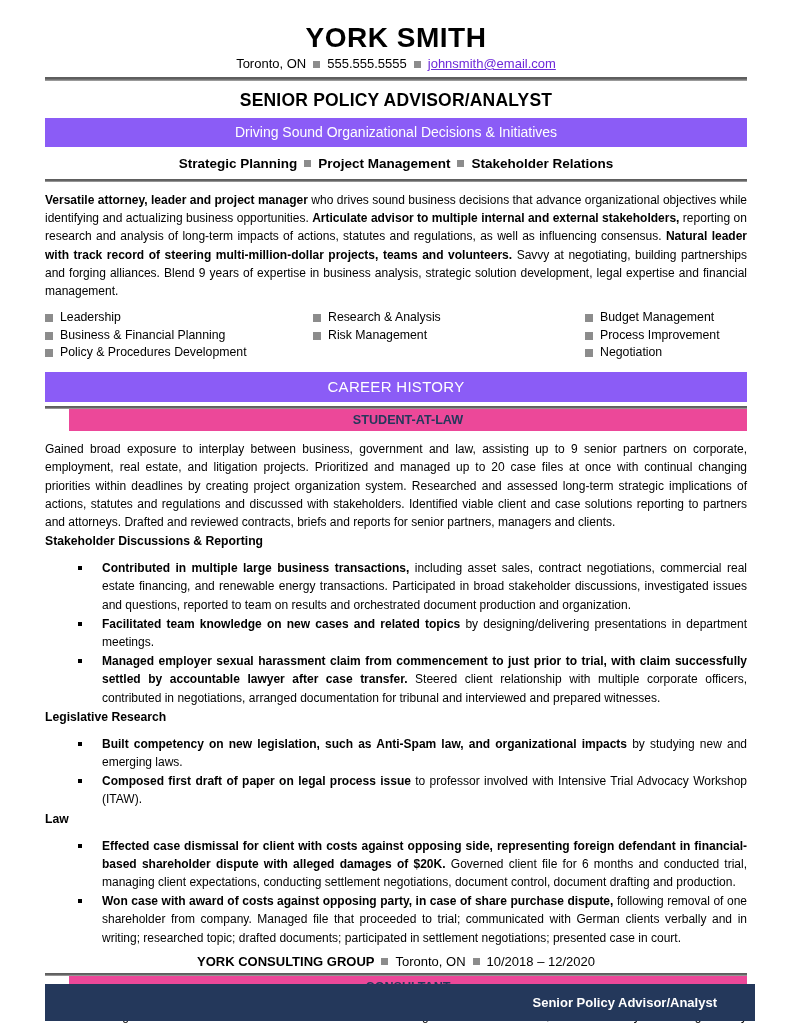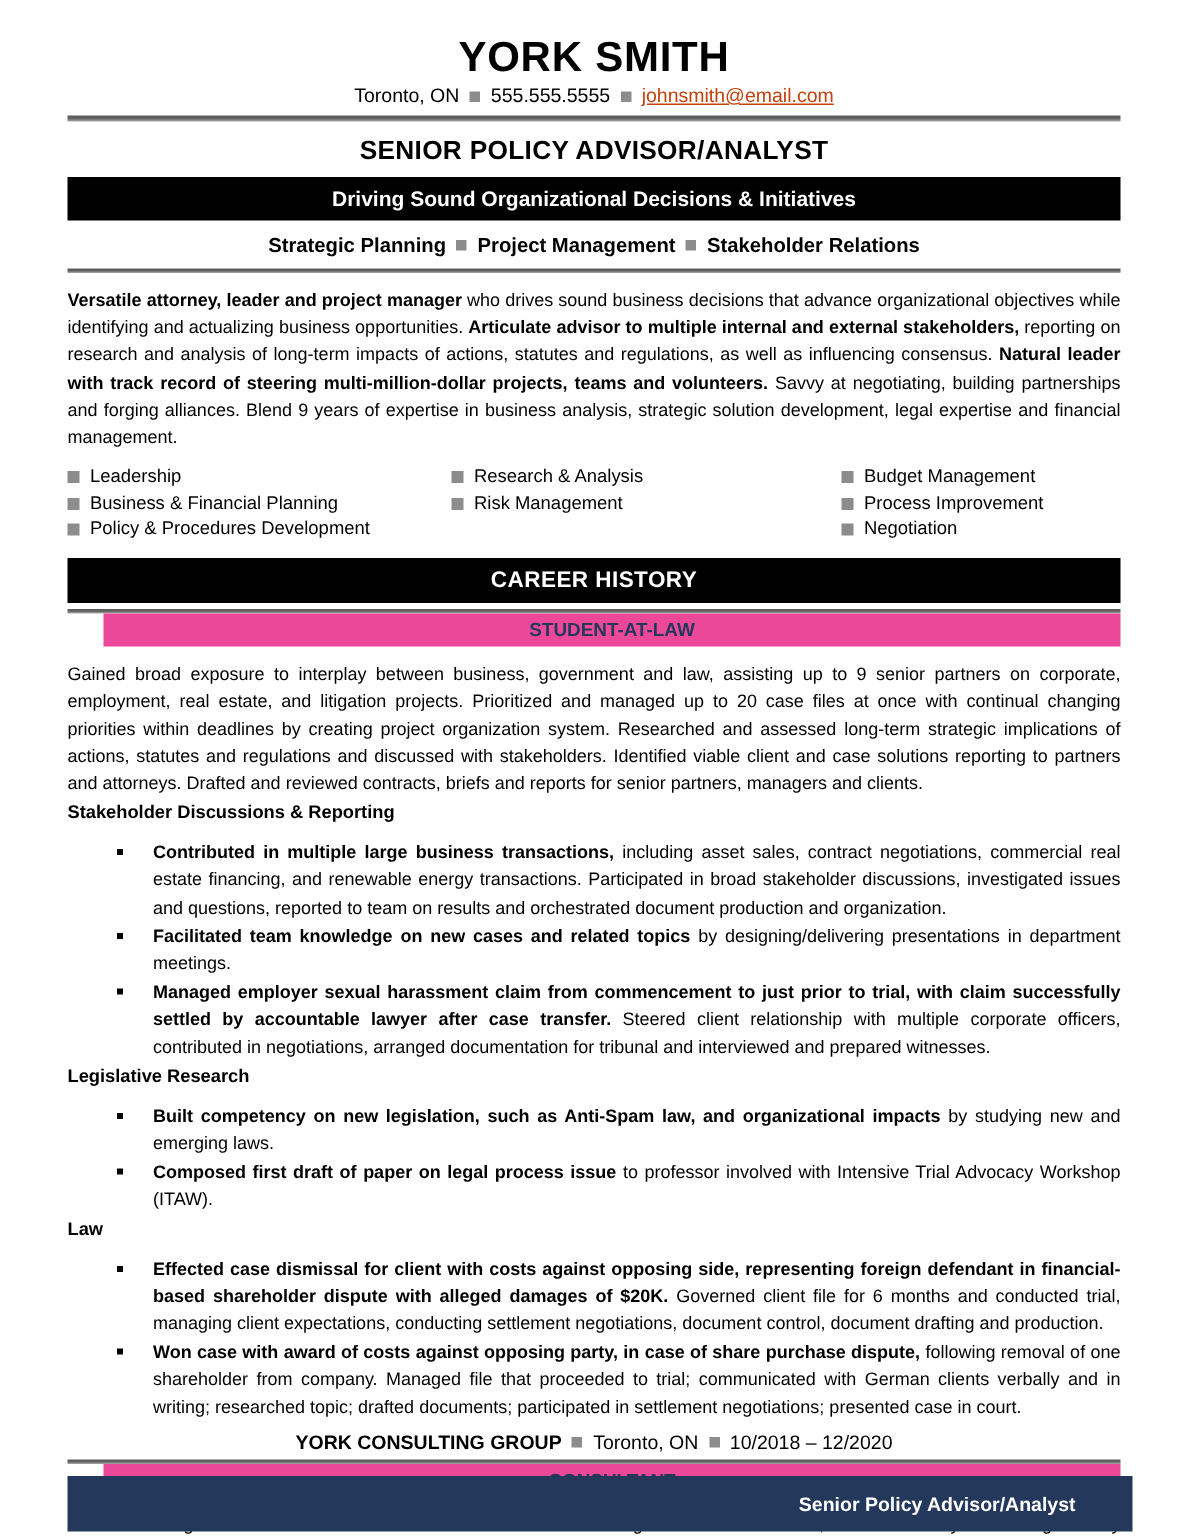--- a/index.html
+++ b/index.html
@@ -8,43 +8,43 @@
     font-family:"Liberation Sans", sans-serif;color:#000;
     -webkit-font-smoothing:antialiased;
   }
   .page{padding:18px 44px 0 45px;}
   h1.name{
     margin:4px 0 2px;text-align:center;font-size:28px;font-weight:bold;letter-spacing:.5px;
   }
   .contact{
     text-align:center;font-size:13px;margin:2px 0 6px;
   }
-  .contact a{color:#c2410c;text-decoration:underline;}
+  .contact a{color:#6d28d9;text-decoration:underline;}
   .sq{
     display:inline-block;width:7px;height:7px;background:#8c8c8c;margin:0 7px 1px;vertical-align:middle;
   }
   .hrule{
     height:3.5px;background:linear-gradient(to bottom,#5e5e5e 45%,#ababab);margin:4px 0 0;
   }
   .resume-title{
     text-align:center;font-size:17.5px;font-weight:bold;margin:9px 0 7px;letter-spacing:.2px;
   }
   .banner{
-    background:#000000;color:#ffffff;text-align:center;font-weight:bold;
+    background:#8b5cf6;color:#ffffff;text-align:center;font-weight:normal;
     font-size:14px;padding:6px 0 7px;
   }
   .banner.big{font-size:15px;margin-top:10px;letter-spacing:.3px;}
   .keywords{
     text-align:center;font-weight:bold;font-size:13.5px;margin:9px 0 8px;
   }
   .jtext{
     text-align:justify;font-size:12px;line-height:18.2px;margin:9px 0 0;
   }
   .skills{
-    display:grid;grid-template-columns:252px 256px 1fr;margin:9px 0 10px;column-gap:4px;
+    display:grid;grid-template-columns:252px 256px 1fr;margin:9px 0 10px;column-gap:16px;
   }
   .skill{font-size:12.3px;line-height:17.5px;white-space:nowrap;}
   .sq2{
     display:inline-block;width:8px;height:8px;background:#8c8c8c;margin-right:7px;vertical-align:-1px;
   }
   .company-line{
     text-align:center;font-size:13px;margin:7px 0 0;
   }
   .company-line .co{font-weight:bold;}
   .role-bar{

